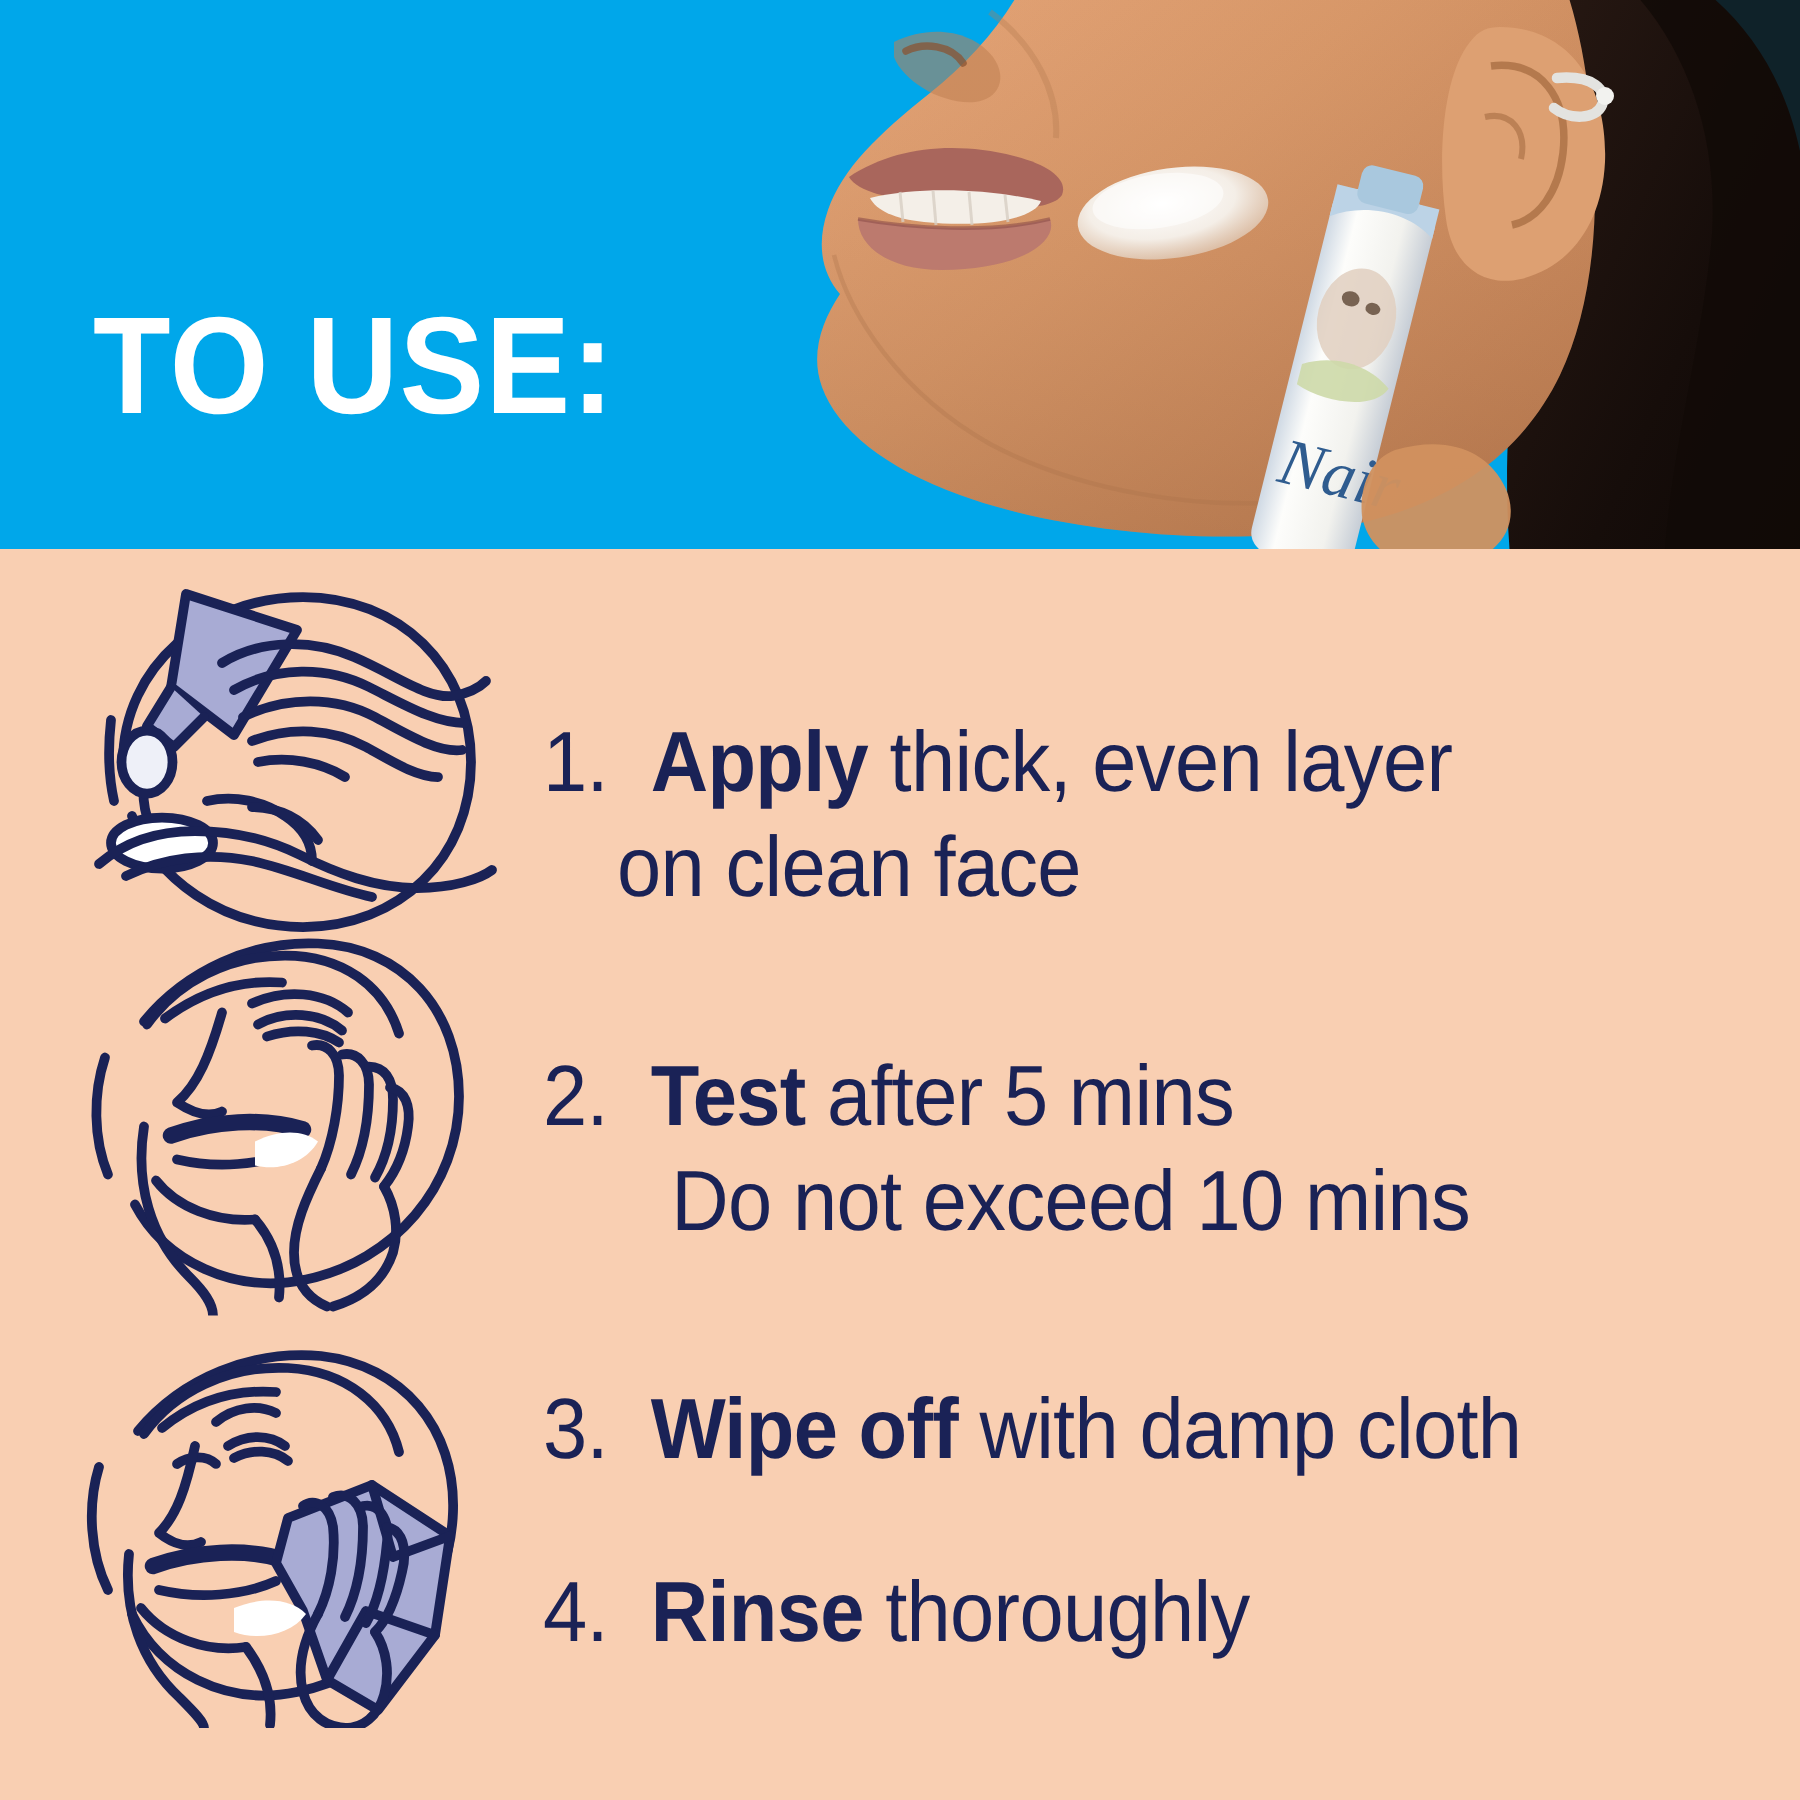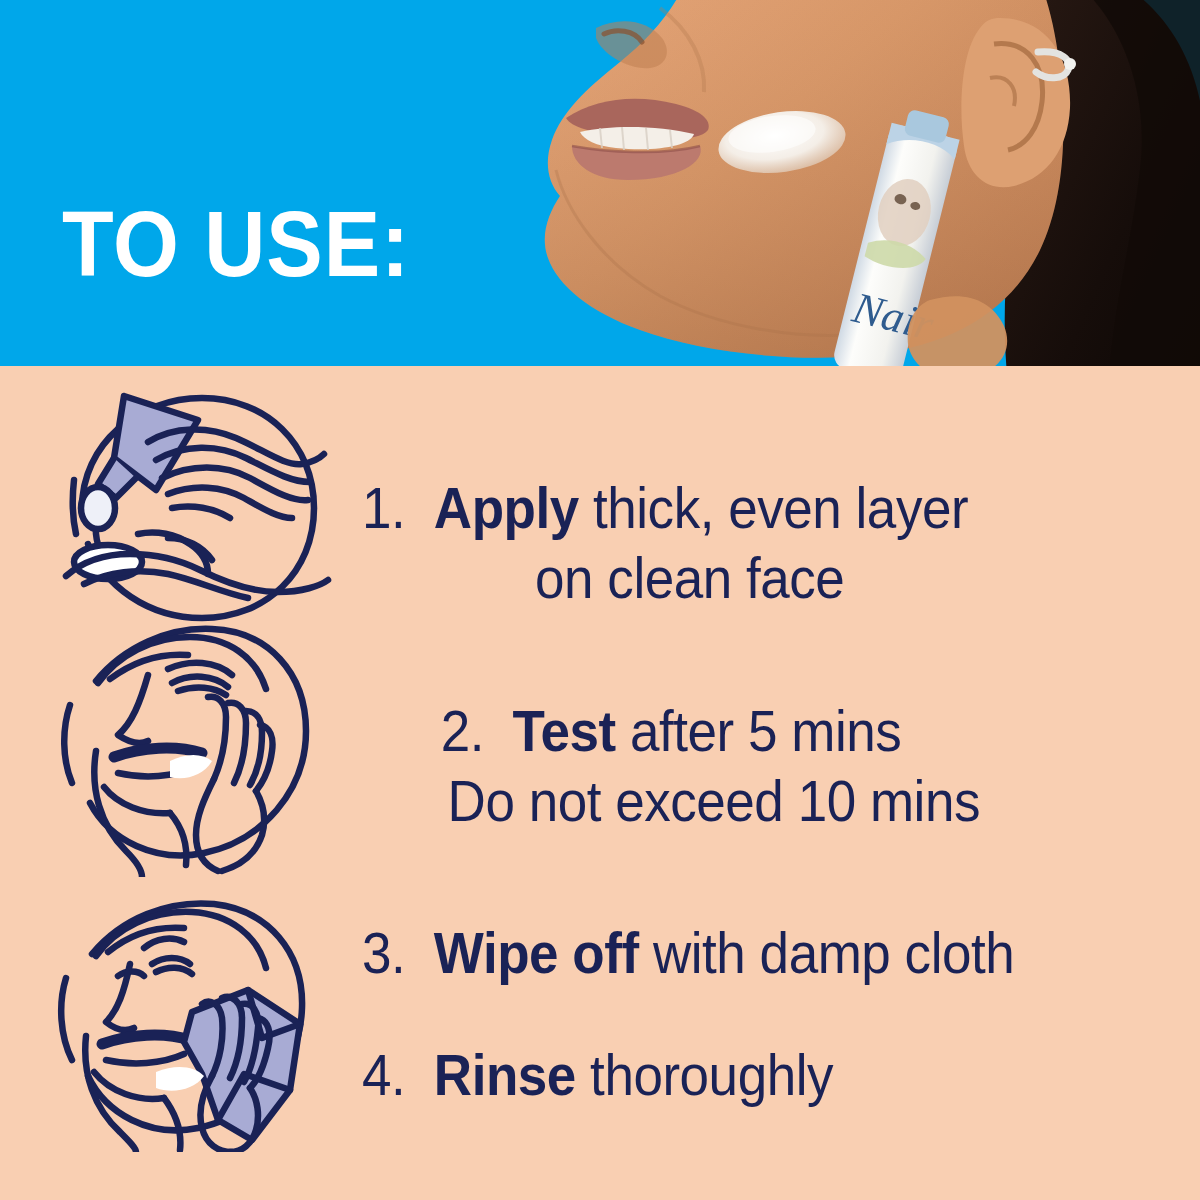--- a/index.html
+++ b/index.html
@@ -45,21 +45,20 @@
     height: 366px;
   }
 
   
   #steps-panel {
     position: absolute;
     left: 0; top: 366px;
     width: 1200px;
     height: 834px;
     background: #f9cfb2;
-    text-align: center;
   }
 
   
   .step-icon {
     position: absolute;
     left: 52px;
     width: 280px;
     height: 258px;
   }
   #icon-1 { top: 20px; }

